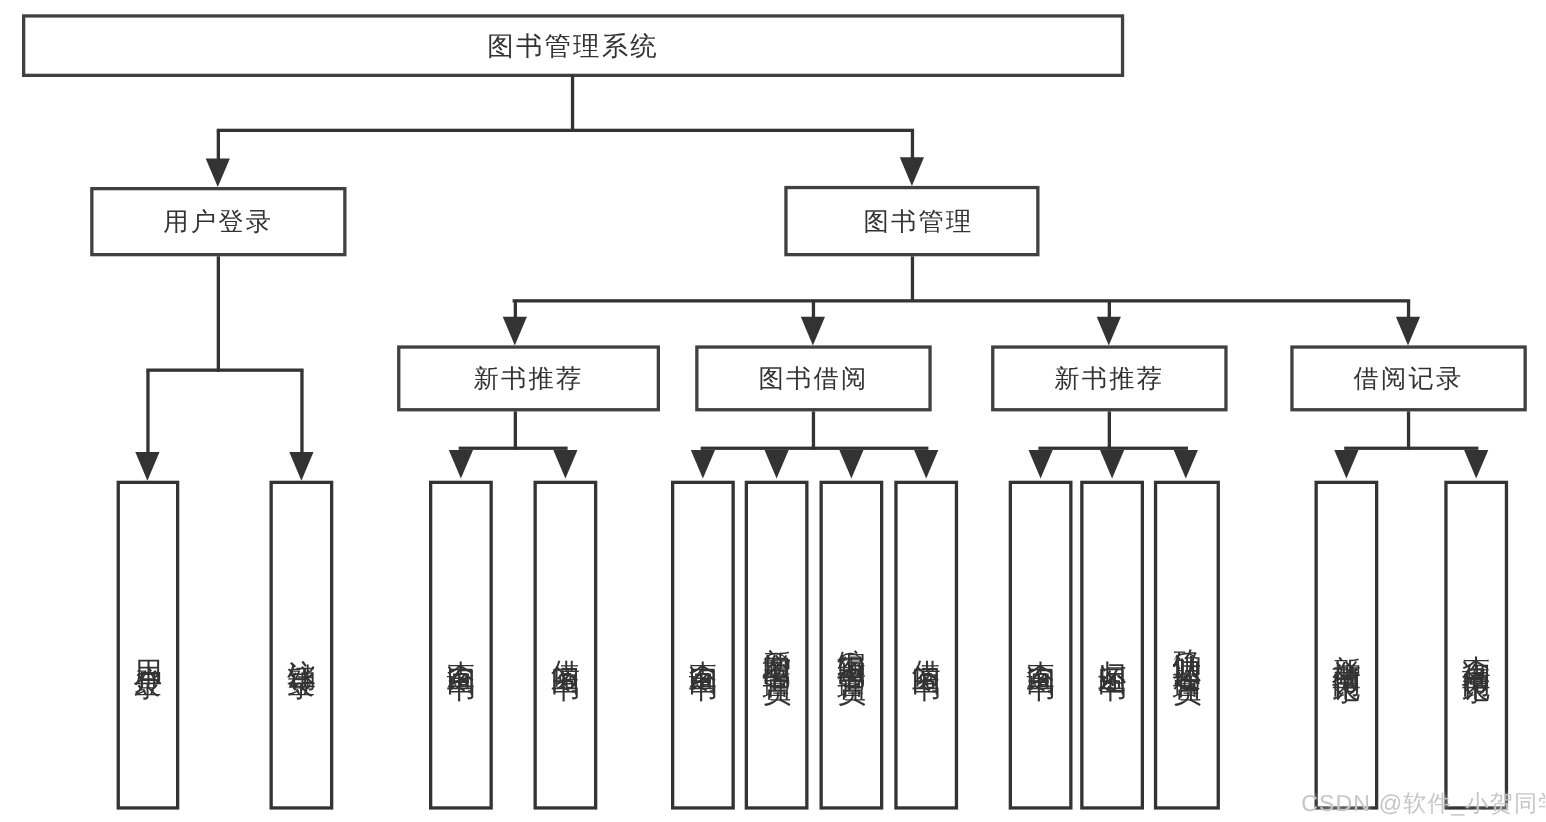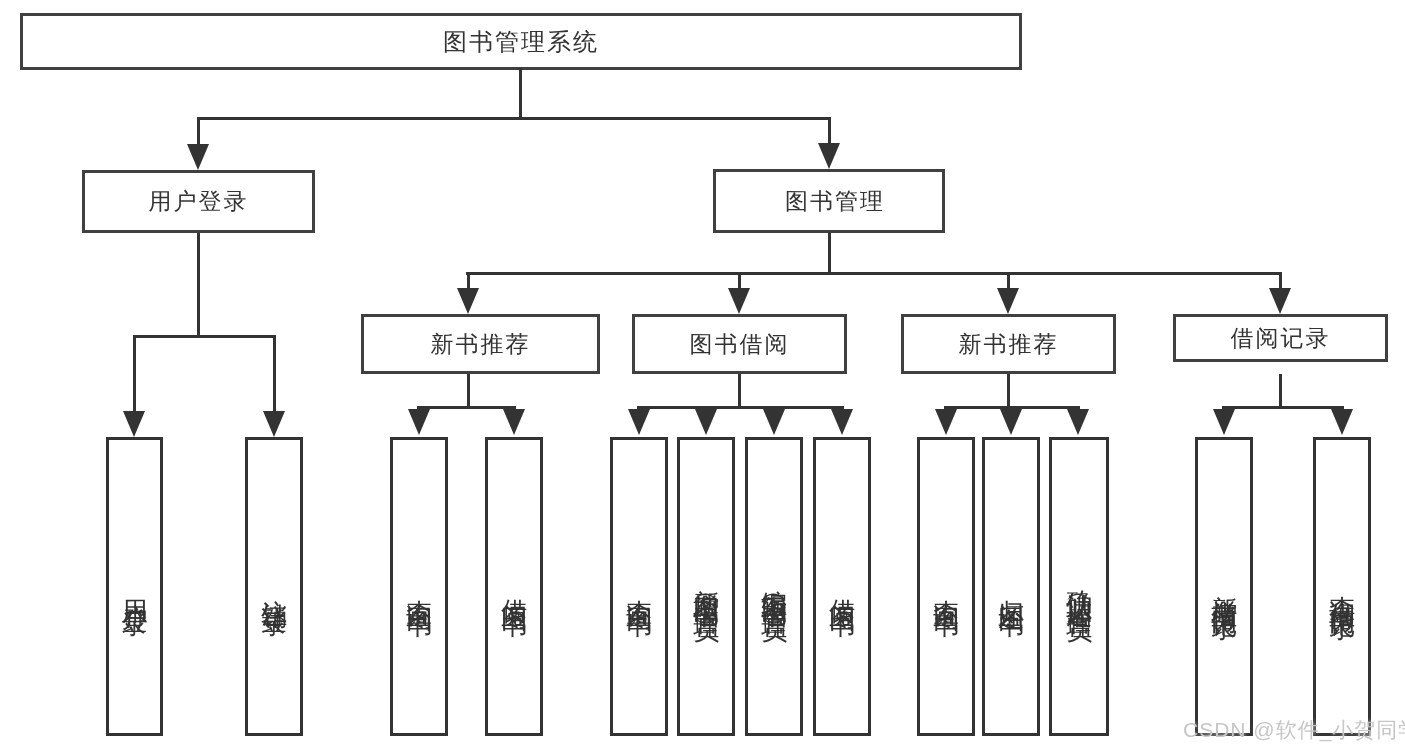--- a/index.html
+++ b/index.html
@@ -67,21 +67,21 @@
   <div class="vline" style="left:738px;top:274px;height:16px;"></div>
   <div class="arrow" style="left:728px;top:288px;"></div>
   <div class="vline" style="left:1007px;top:274px;height:16px;"></div>
   <div class="arrow" style="left:997px;top:288px;"></div>
   <div class="vline" style="left:1279px;top:274px;height:16px;"></div>
   <div class="arrow" style="left:1269px;top:288px;"></div>
 
   <div class="hbox" style="left:361px;top:314px;width:239px;height:60px;">新书推荐</div>
   <div class="hbox" style="left:632px;top:314px;width:215px;height:60px;">图书借阅</div>
   <div class="hbox" style="left:901px;top:314px;width:215px;height:60px;">新书推荐</div>
-  <div class="hbox" style="left:1173px;top:314px;width:215px;height:48px;">借阅记录</div>
+  <div class="hbox" style="left:1173px;top:314px;width:215px;height:60px;">借阅记录</div>
 
   <div class="vline" style="left:467px;top:374px;height:35px;"></div>
   <div class="hline" style="left:417px;top:406px;width:99px;"></div>
   <div class="arrow" style="left:408px;top:409px;"></div>
   <div class="arrow" style="left:503px;top:409px;"></div>
 
   <div class="vline" style="left:738px;top:374px;height:35px;"></div>
   <div class="hline" style="left:637px;top:406px;width:207px;"></div>
   <div class="arrow" style="left:628px;top:409px;"></div>
   <div class="arrow" style="left:695px;top:409px;"></div>

